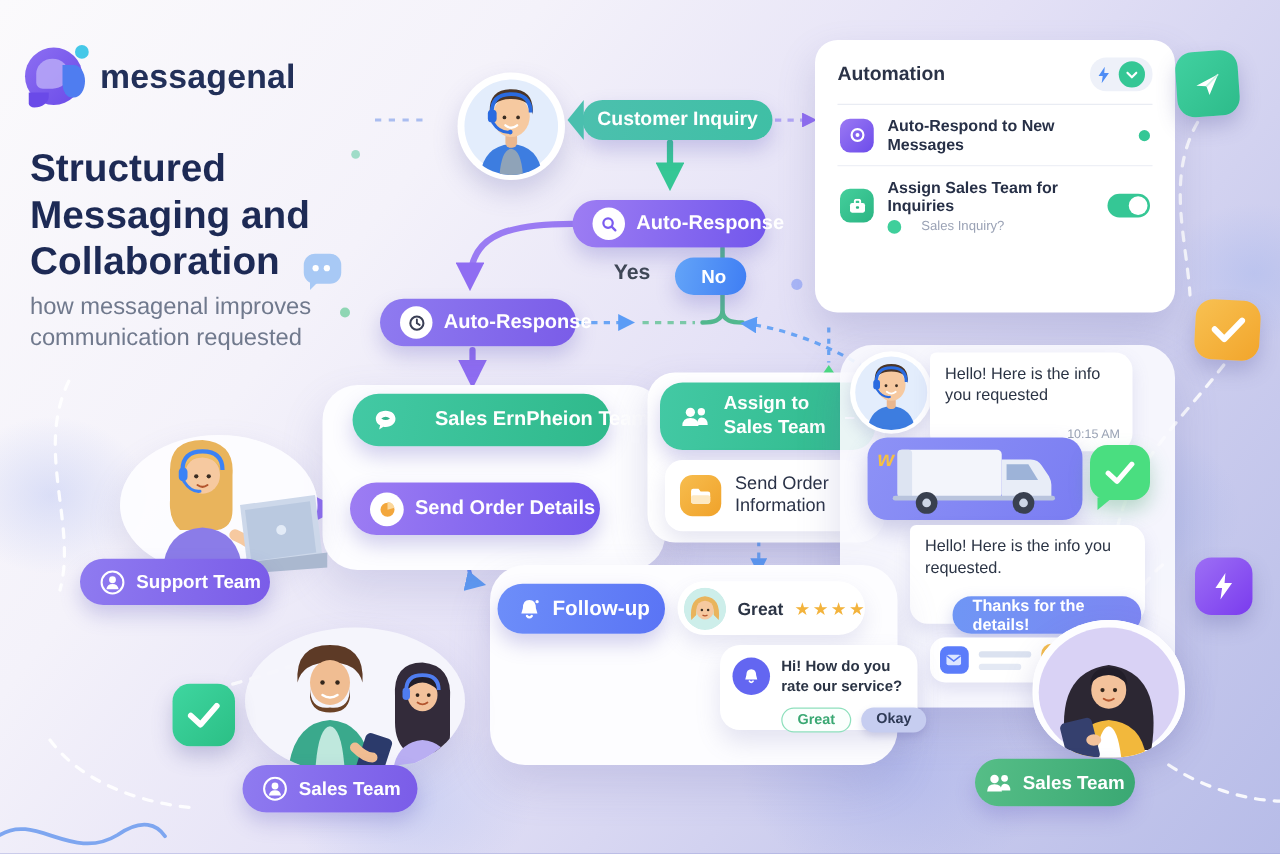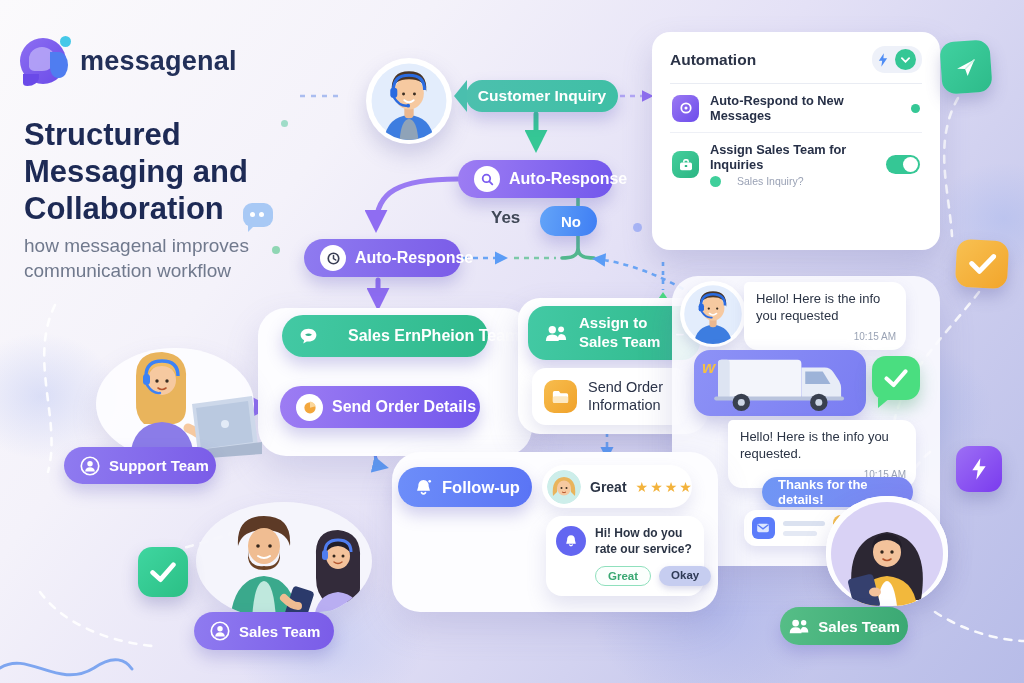--- a/index.html
+++ b/index.html
@@ -34,21 +34,21 @@
   .card{background:#fff;border-radius:22px;box-shadow:0 14px 30px rgba(100,100,170,.22);}
   .soft{background:#fdfdff;border-radius:28px;box-shadow:0 16px 34px rgba(110,110,180,.20);}
   
   .auto-row{display:flex;align-items:center;gap:11px;padding:9px 2px;border-top:1px solid #eef0f6;}
   .auto-ic{width:27px;height:27px;border-radius:8px;display:flex;align-items:center;justify-content:center;flex:0 0 auto;}
   .auto-lbl{font-size:12.8px;font-weight:700;color:#273047;flex:1;}
   .tgl{width:34px;height:19px;border-radius:10px;position:relative;flex:0 0 auto;}
   .tgl::after{content:"";position:absolute;top:2px;right:2px;width:15px;height:15px;border-radius:50%;background:#fff;}
   .msg{background:#fff;border-radius:14px;border-top-left-radius:5px;box-shadow:0 6px 14px rgba(110,110,180,.15);
     padding:8px 10px 6px 12px;font-size:13px;color:#2b3445;line-height:1.32;}
-  .time{font-size:10px;color:#9aa3b5;text-align:right;margin-top:6px;}
+  .time{font-size:10px;color:#9aa3b5;text-align:right;margin-top:17px;}
   .tag-tip{position:absolute;width:0;height:0;border-top:16px solid transparent;border-bottom:16px solid transparent;border-right:13px solid #4abfae;left:-12px;top:0;}
   .sq-icon{border-radius:14px;display:flex;align-items:center;justify-content:center;box-shadow:0 8px 16px rgba(90,90,160,.3);}
   .dot{border-radius:50%;position:absolute;}
 </style>
 </head>
 <body>
 
 <div id="canvas">
   <div class="blobs"></div>
 
@@ -122,21 +122,21 @@
   </div>
   <div class="abs logo-text" style="left:80px;top:46px">messagenal</div>
 
   <div class="abs hero-title" style="left:24px;top:116px;width:280px">
     <div>Structured</div>
     <div>Messaging and</div>
     <div>Collaboration</div>
   </div>
   <div class="abs hero-sub" style="left:24px;top:233px;width:260px">
     <div>how messagenal improves</div>
-    <div>communication workflow</div>
+    <div>communication requested</div>
   </div>
 
   <div class="abs" style="left:243px;top:203px;width:30px;height:24px;border-radius:9px;background:#a8c9f5">
     <div class="dot" style="left:7px;top:9px;width:5px;height:5px;background:#fff"></div>
     <div class="dot" style="left:16px;top:9px;width:5px;height:5px;background:#fff"></div>
     <div class="abs" style="left:5px;top:22px;width:0;height:0;border-left:7px solid #a8c9f5;border-bottom:7px solid transparent"></div>
   </div>
   <div class="dot" style="left:281px;top:120px;width:7px;height:7px;background:#9fdcc8"></div>
   <div class="dot" style="left:272px;top:246px;width:8px;height:8px;background:#8fd6b4"></div>
   <div class="dot" style="left:633px;top:223px;width:9px;height:9px;background:#a9b6f7"></div>
@@ -404,21 +404,21 @@
         <path d="M6 26 Q4 8 17 7 Q30 8 28 26 L24 22 Q24 12 17 12 Q10 12 10 22 Z" fill="#e9b45c"></path>
         <ellipse cx="17" cy="18" rx="7" ry="7.5" fill="#f6c9a0"></ellipse>
         <circle cx="14.5" cy="18" r="1" fill="#3a2d22"></circle>
           <circle cx="19.5" cy="18" r="1" fill="#3a2d22"></circle>
         <path d="M15 22 Q17 23.5 19 22" stroke="#b3552e" stroke-width="1" fill="none"></path>
       </svg>
     </span>
     <span style="font-size:14px;font-weight:600;color:#2b3445">Great</span>
     <span style="font-size:14px;color:#f3b33c;letter-spacing:2px">★★★★</span>
   </div>
-  <div class="abs" style="left:546px;top:516px;width:158px;height:80px;border-radius:16px;background:#fff;box-shadow:0 10px 20px rgba(110,110,180,.18);padding:10px;box-sizing:border-box">
+  <div class="abs" style="left:576px;top:516px;width:158px;height:68px;border-radius:16px;background:#fff;box-shadow:0 10px 20px rgba(110,110,180,.18);padding:10px;box-sizing:border-box">
     <div style="display:flex;gap:9px">
       <span style="width:30px;height:30px;border-radius:50%;background:#6366f1;display:flex;align-items:center;justify-content:center;flex:0 0 auto">
         <svg viewBox="0 0 16 16" width="14" height="14">
             <path d="M8 1.5 Q12.5 1.5 12.5 7 L13.5 11 H2.5 L3.5 7 Q3.5 1.5 8 1.5 Z" fill="#fff"></path>
             <path d="M6.4 12.5 Q8 14.5 9.6 12.5" stroke="#fff" stroke-width="1.6" fill="none" stroke-linecap="round"></path>
           </svg>
       </span>
       <span style="font-size:12px;font-weight:600;color:#2b3445;line-height:1.3">Hi! How do you rate our service?</span>
     </div>
     <div style="display:flex;gap:8px;margin-top:9px;margin-left:39px">

